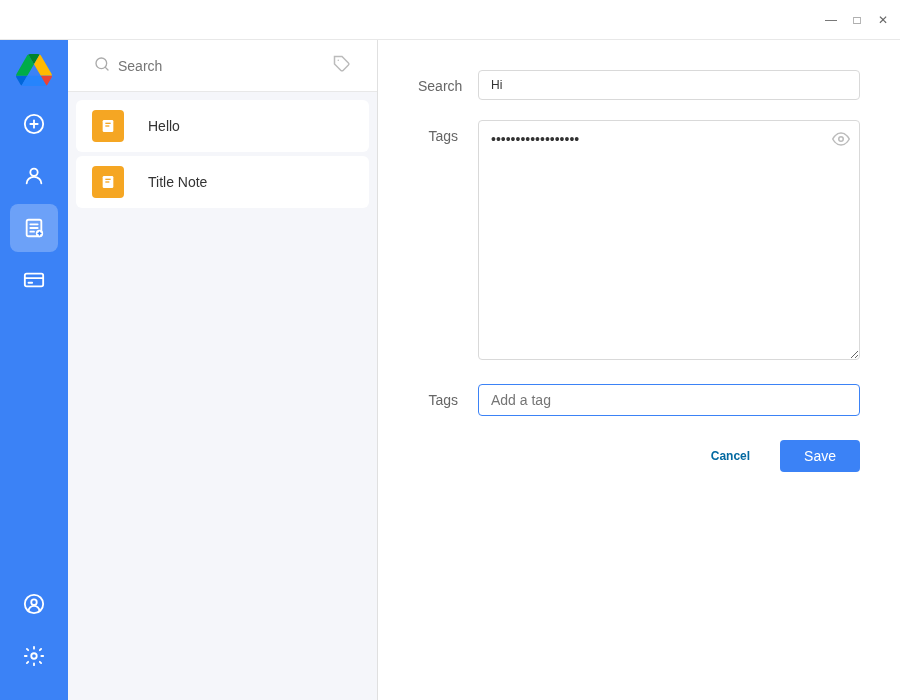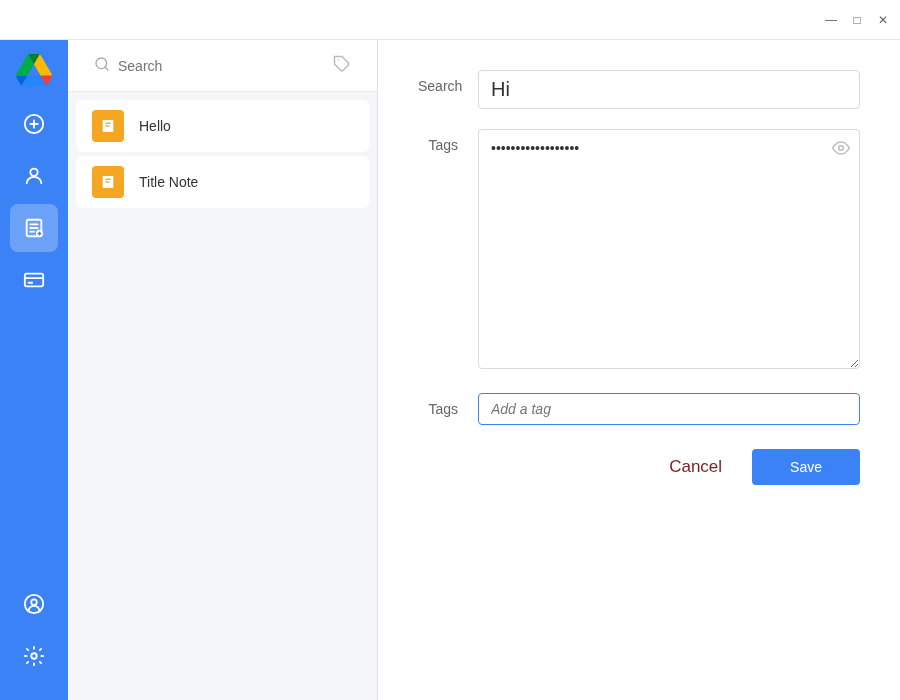--- a/index.html
+++ b/index.html
@@ -130,21 +130,21 @@
     .notes-list {
       flex: 1;
       overflow-y: auto;
       padding: 4px 0;
     }
     .note-item {
       display: flex;
       align-items: center;
       padding: 10px 16px;
       cursor: pointer;
-      gap: 15px;
+      gap: 24px;
       background: #fff;
       margin: 4px 8px;
       border-radius: 6px;
     }
     .note-icon {
       width: 32px;
       height: 32px;
       border-radius: 4px;
       display: flex;
       align-items: center;
@@ -181,21 +181,21 @@
       color: #666;
       padding-top: 8px;
       text-align: right;
       flex-shrink: 0;
     }
     .field-input {
       flex: 1;
       border: 1px solid #d9d9d9;
       border-radius: 4px;
       padding: 7px 12px;
-      font-size: 20px;
+      font-size: 12px;
       color: #333;
       outline: none;
       background: #fff;
     }
     .note-textarea-wrap {
       flex: 1;
       position: relative;
     }
     .note-textarea {
       width: 100%;
@@ -220,43 +220,43 @@
     }
     .tags-input {
       flex: 1;
       border: 1px solid #3b82f6;
       border-radius: 4px;
       padding: 7px 12px;
       font-size: 14px;
       color: #3b82f6;
       outline: none;
       background: #fff;
-      font-style: italic;
     }
     .action-row {
       display: flex;
       justify-content: flex-end;
       gap: 12px;
       margin-top: 4px;
     }
     .btn-cancel {
       background: none;
       border: none;
-      color: #7f1d1d;
-      font-size: 17px;
+      color: #0369a1;
+      font-size: 12px;
       cursor: pointer;
       padding: 8px 18px;
+      font-weight: bold;
     }
     .btn-save {
       background: #3b82f6;
       border: none;
       color: #fff;
       font-size: 14px;
       cursor: pointer;
-      padding: 8px 38px;
+      padding: 8px 24px;
       border-radius: 4px;
       font-weight: 500;
     }
 
     
     .drive-logo {
       width: 36px;
       height: 36px;
     }
   </style>

